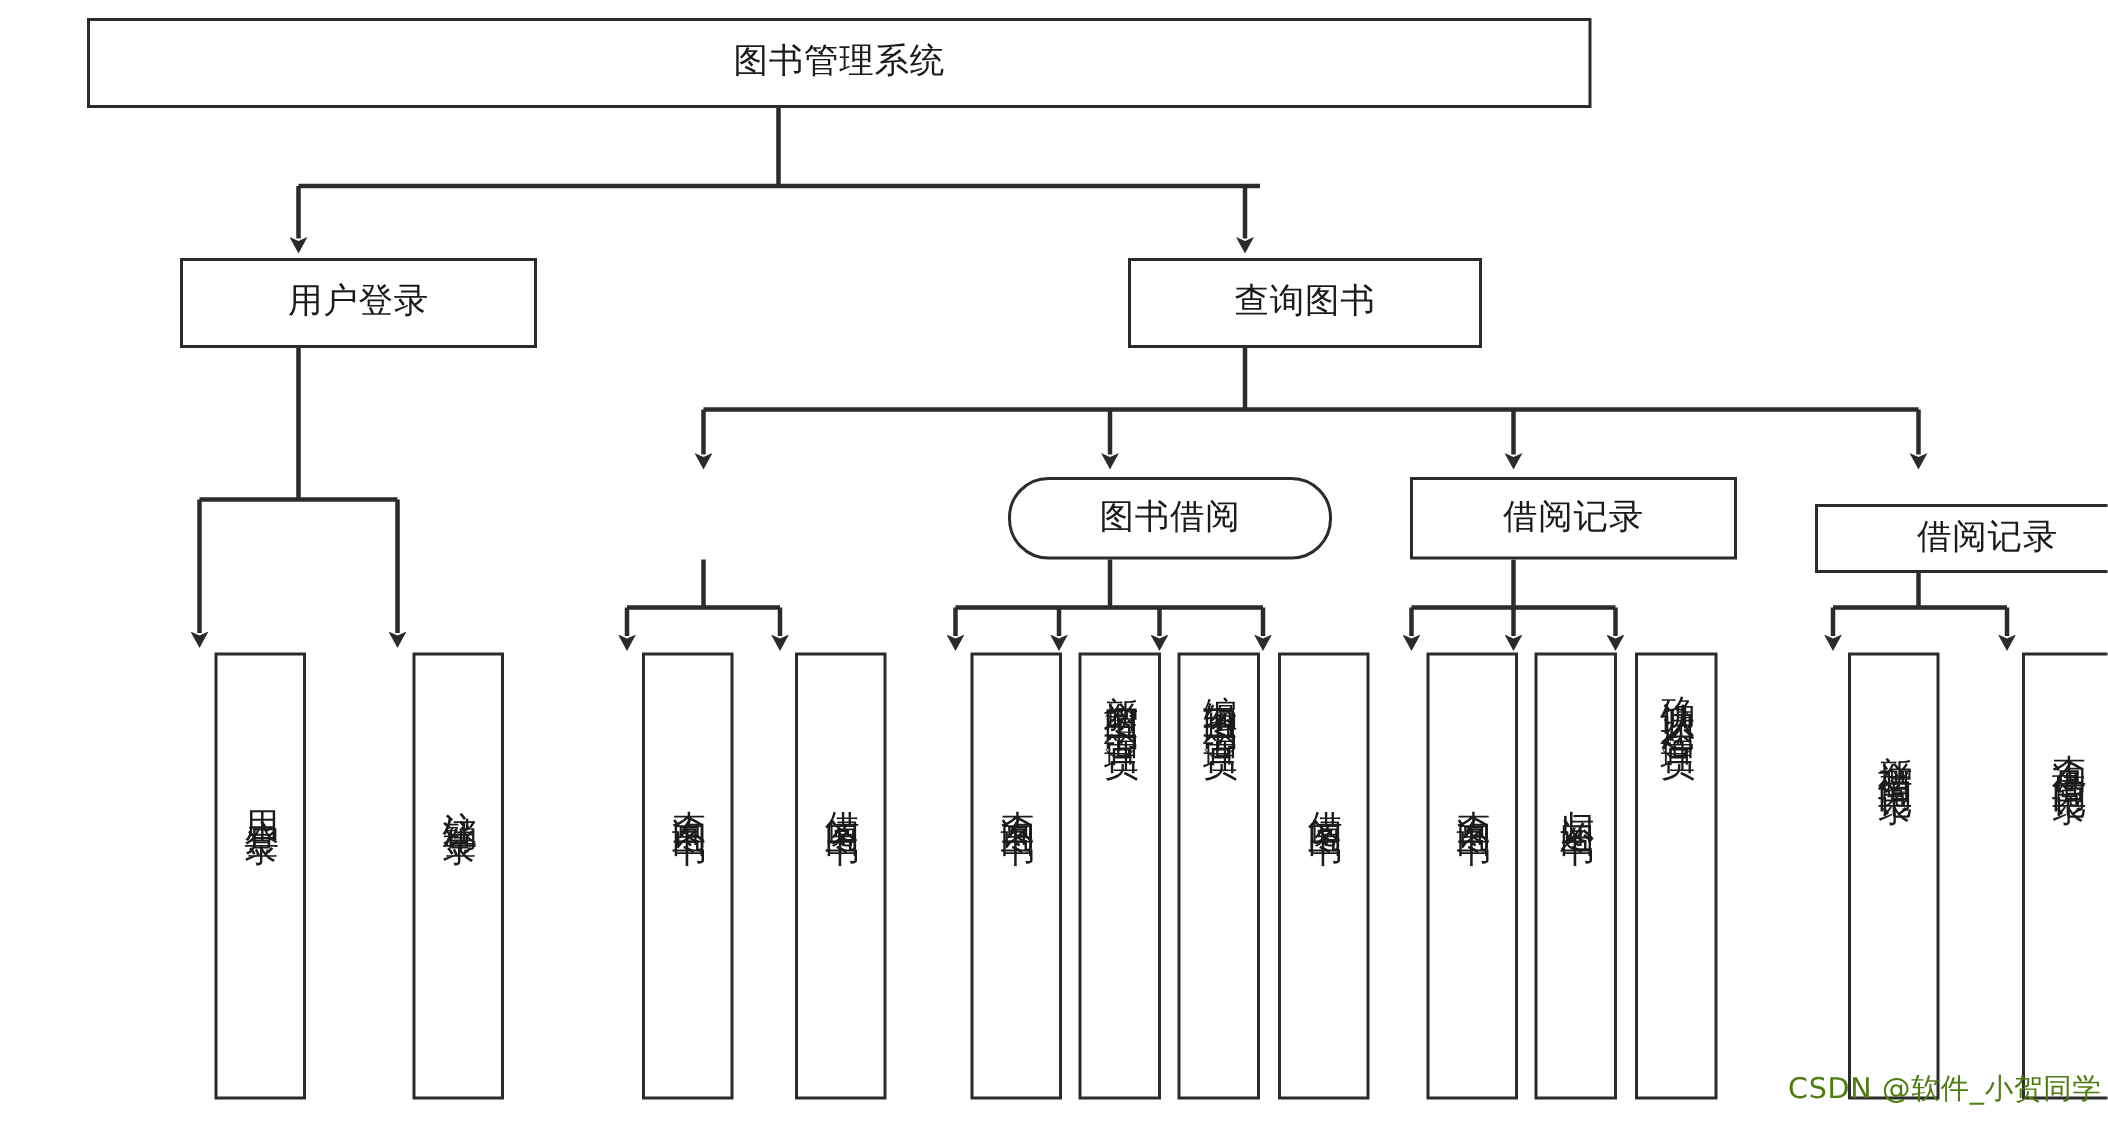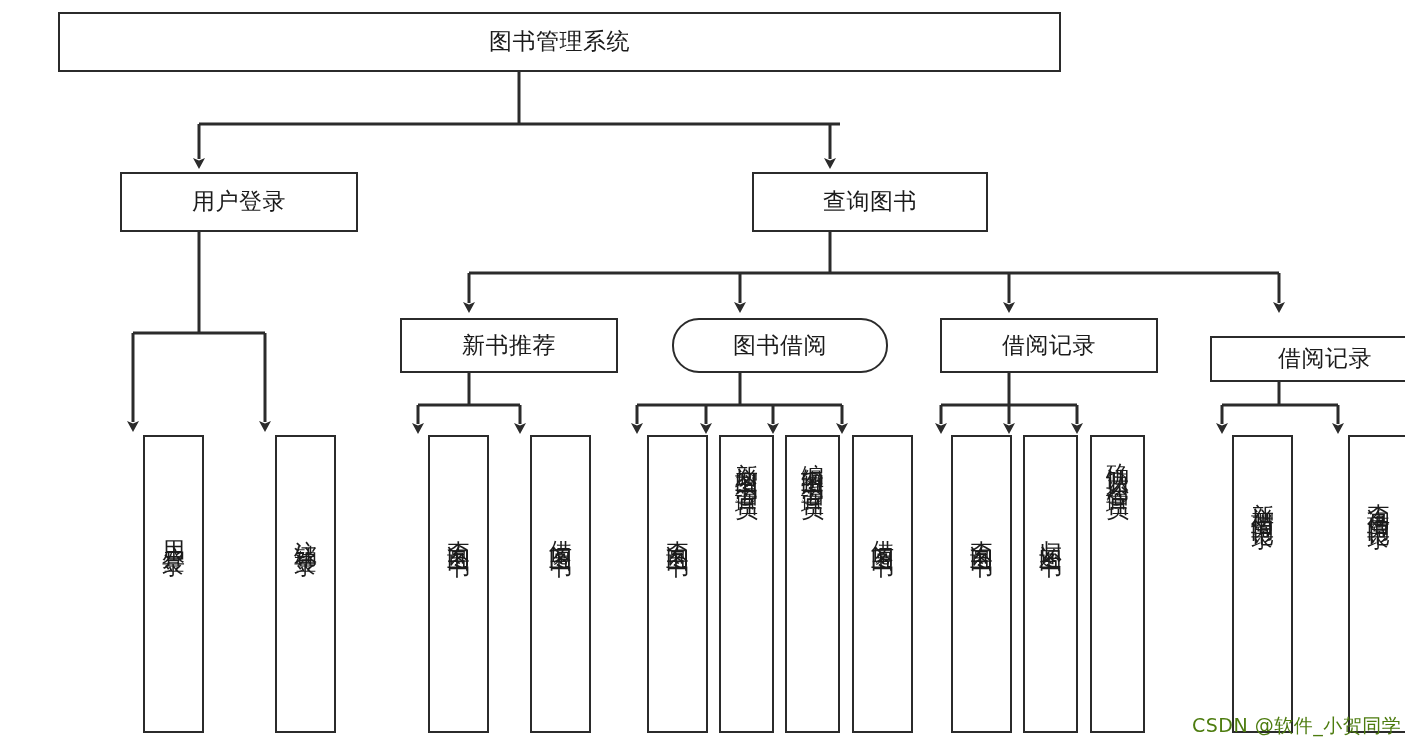--- a/index.html
+++ b/index.html
@@ -132,23 +132,20 @@
   </div>
 
   <div class="node-box" style="left:80px; top:172px; width:238px; height:60px;">
     <span class="node-label-h">用户登录</span>
   </div>
 
   <div class="node-box" style="left:712px; top:172px; width:236px; height:60px;">
     <span class="node-label-h">查询图书</span>
   </div>
 
-  <div class="node-box" style="left:360px; top:318px; width:218px; height:55px;">
-    <span class="node-label-h">新书推荐</span>
-  </div>
 
   <div class="node-box" style="left:632px; top:318px; width:216px; height:55px;border-radius:27px;">
     <span class="node-label-h">图书借阅</span>
   </div>
 
   <div class="node-box" style="left:900px; top:318px; width:218px; height:55px;">
     <span class="node-label-h">借阅记录</span>
   </div>
 
   <div class="node-box" style="left:1170px; top:336px; width:218px; height:46px;padding-left:12px;">

